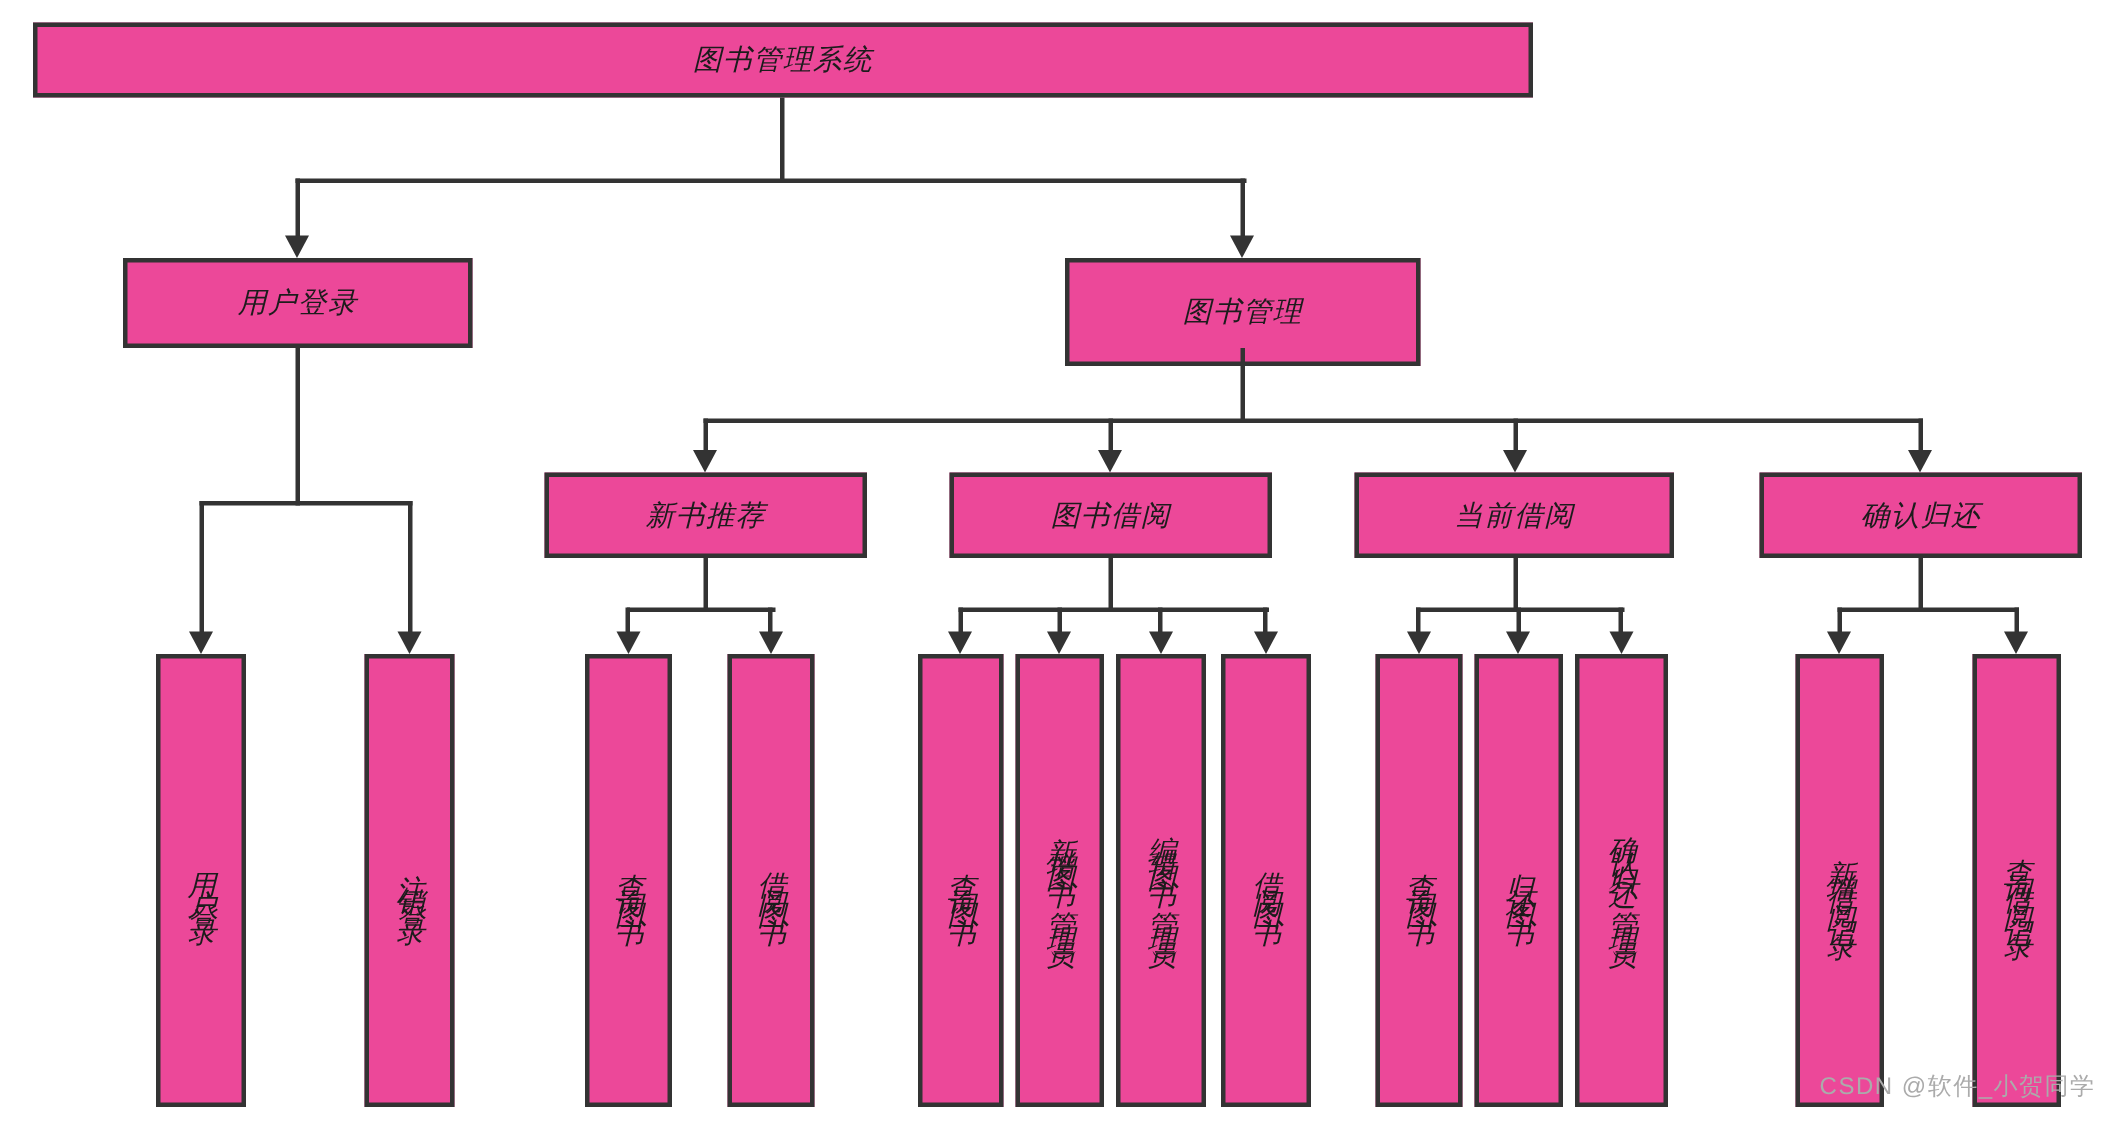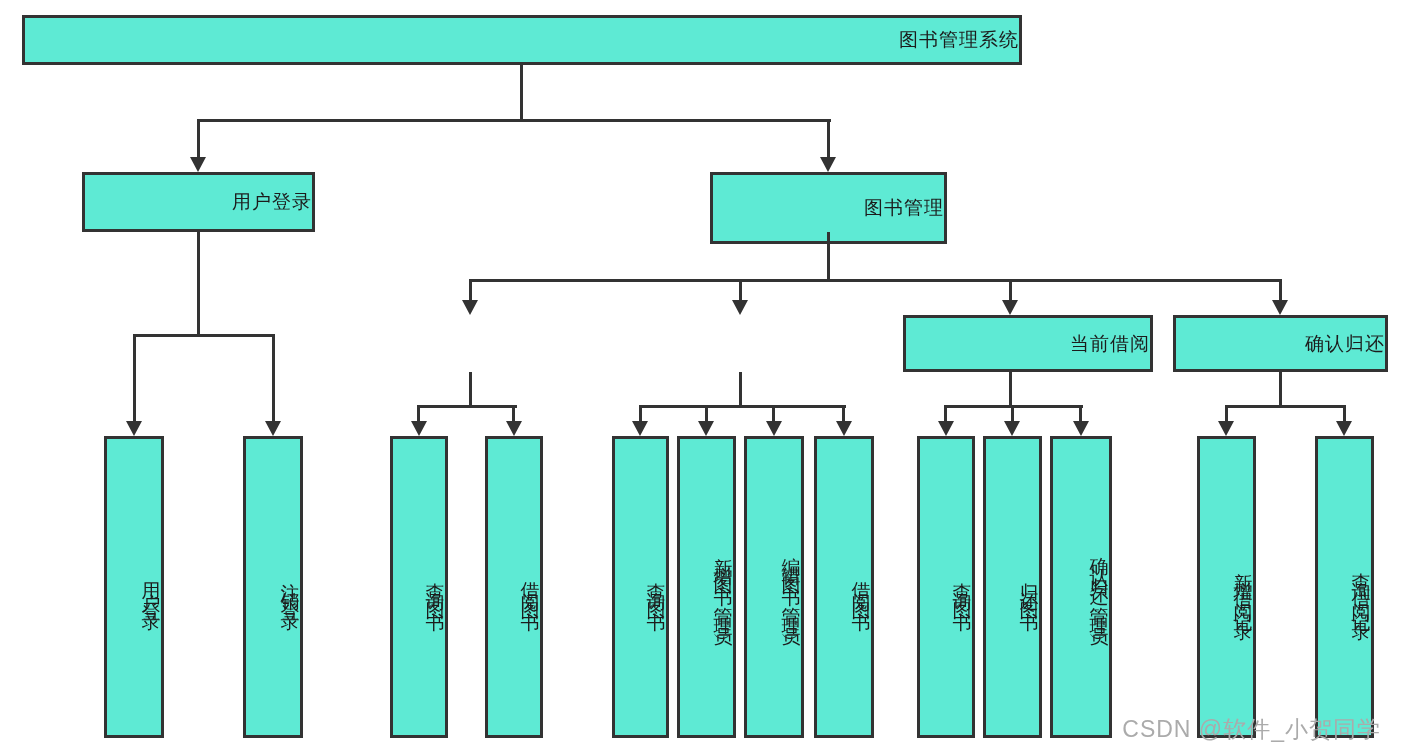--- a/index.html
+++ b/index.html
@@ -13,48 +13,49 @@
     position:relative;
     width:1405px;height:747px;
     background:var(--bg);
     font-family:"Liberation Sans","DejaVu Sans",sans-serif;
     color:var(--text);
     overflow:hidden;
   }
   .box{
     position:absolute;
     border:3px solid var(--line);
-    background:#5eead4;
+    background:#ec4899;
     display:flex;
     align-items:center;
-    justify-content:flex-end;
+    justify-content:center;
     box-sizing:border-box;
     font-size:19px;
     letter-spacing:1px;
     color:var(--text);
+    font-style:italic;
   }
   .leaf span{
     writing-mode:vertical-rl;
     text-orientation:mixed;
     letter-spacing:10px;
     font-size:19px;
     line-height:1;
   }
   .vl{position:absolute;width:3px;background:var(--line);}
   .hl{position:absolute;height:3px;background:var(--line);}
   .tri{
     position:absolute;width:0;height:0;
     border-left:8px solid transparent;
     border-right:8px solid transparent;
     border-top:15px solid var(--line);
   }
   .watermark{
     position:absolute;
-    right:24px;top:714px;
-    font-size:23px;
+    right:8px;top:714px;
+    font-size:16px;
     color:var(--wm);
     z-index:10;
     letter-spacing:1px;
   }
 </style>
 </head>
 <body>
 
 <div class="canvas">
 
@@ -87,21 +88,27 @@
   <div class="hl" style="left:469px;top:279px;width:813px"></div>
   <div class="vl" style="left:469px;top:279px;height:24px"></div>
   <div class="tri" style="left:462px;top:300px"></div>
   <div class="vl" style="left:739px;top:279px;height:24px"></div>
   <div class="tri" style="left:732px;top:300px"></div>
   <div class="vl" style="left:1009px;top:279px;height:24px"></div>
   <div class="tri" style="left:1002px;top:300px"></div>
   <div class="vl" style="left:1279px;top:279px;height:24px"></div>
   <div class="tri" style="left:1272px;top:300px"></div>
 
-  <div class="box" style="left:903px;top:315px;width:250px;height:57px">
+  <div class="box" style="left:363px;top:315px;width:215px;height:57px">
+    <span>新书推荐</span>
+  </div>
+  <div class="box" style="left:633px;top:315px;width:215px;height:57px">
+    <span>图书借阅</span>
+  </div>
+  <div class="box" style="left:903px;top:315px;width:213px;height:57px">
     <span>当前借阅</span>
   </div>
   <div class="box" style="left:1173px;top:315px;width:215px;height:57px">
     <span>确认归还</span>
   </div>
 
   <div class="vl" style="left:469px;top:372px;height:36px"></div>
   <div class="hl" style="left:418px;top:405px;width:99px"></div>
   <div class="vl" style="left:417px;top:405px;height:18px"></div>
   <div class="tri" style="left:411px;top:421px"></div>

